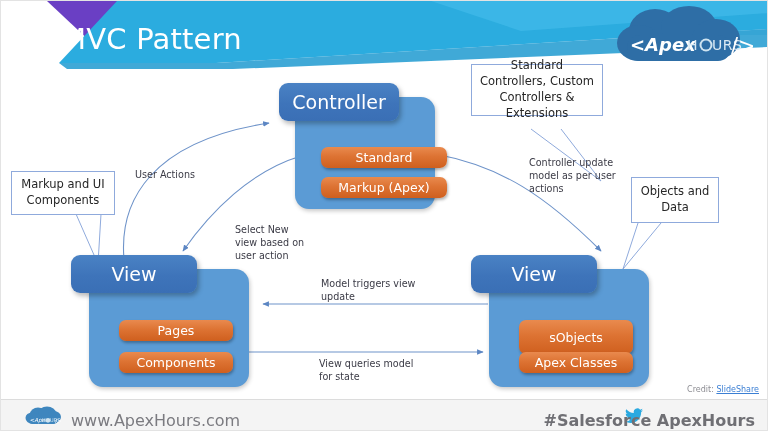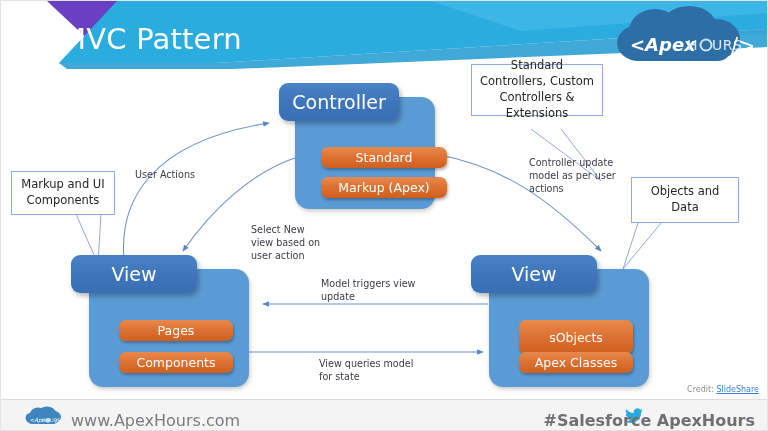--- a/index.html
+++ b/index.html
@@ -138,25 +138,25 @@
 
   <div class="bigbox" style="left:488px;top:268px;width:160px;height:118px;"></div>
   <div class="caphdr" style="left:470px;top:254px;width:126px;height:38px;">View</div>
   <div class="pill" style="left:518px;top:319px;width:114px;height:34px;">sObjects</div>
   <div class="pill" style="left:518px;top:351px;width:114px;height:21px;">Apex Classes</div>
 
   <div class="callout" style="left:470px;top:63px;width:132px;height:52px;">Standard Controllers, Custom Controllers &amp; Extensions</div>
 
   <div class="callout" style="left:10px;top:170px;width:104px;height:44px;">Markup and UI Components</div>
 
-  <div class="callout" style="left:630px;top:176px;width:108px;height:46px;">Objects and Data</div>
+  <div class="callout" style="left:630px;top:176px;width:88px;height:46px;">Objects and Data</div>
 
   <div class="ann" style="left:134px;top:168px;width:84px;">User Actions</div>
 
-  <div class="ann" style="left:234px;top:223px;width:78px;margin-left:16px;">Select New view based on user action</div>
+  <div class="ann" style="left:234px;top:223px;width:78px;">Select New view based on user action</div>
 
   <div class="ann" style="left:320px;top:277px;width:104px;">Model triggers view update</div>
 
   <div class="ann" style="left:528px;top:156px;width:92px;">Controller update model as per user actions</div>
 
   <div class="ann" style="left:318px;top:357px;width:100px;">View queries model for state</div>
 
   <div class="credit">
     <span>Credit:</span>
     <a href="#">SlideShare</a>

